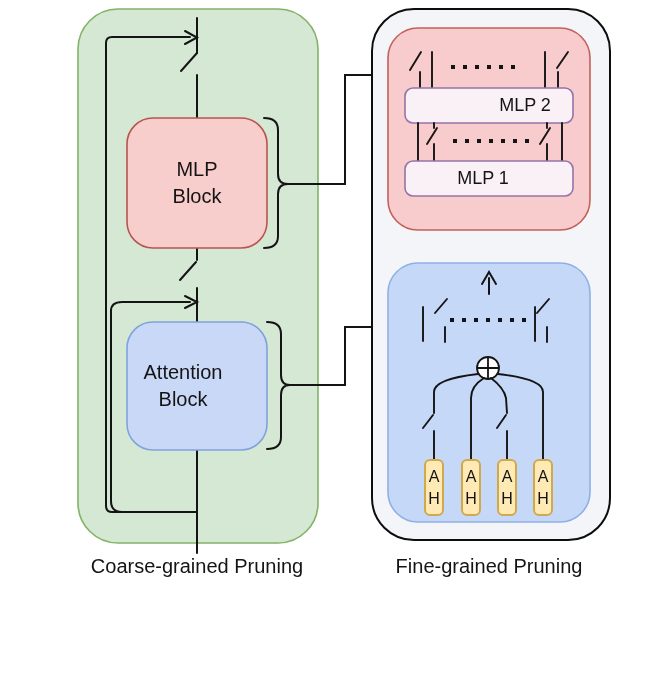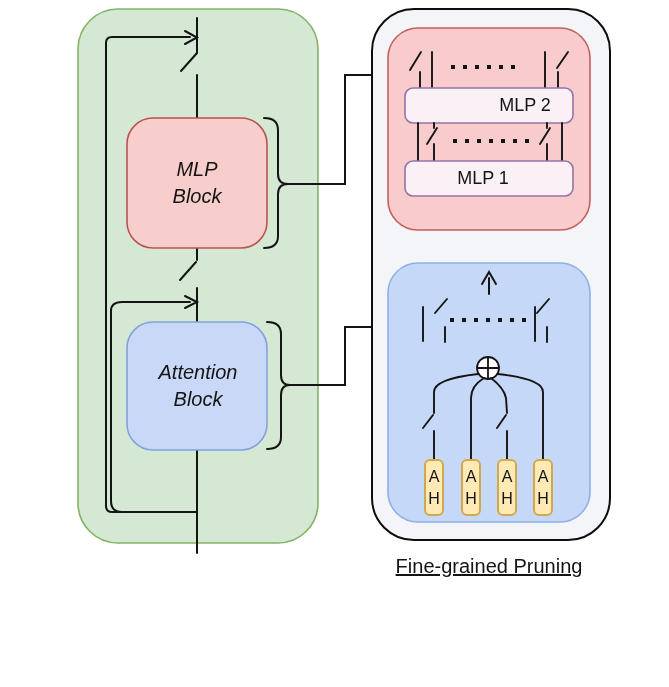--- a/index.html
+++ b/index.html
@@ -1,21 +1,21 @@
 <!DOCTYPE html>
 <html><head>
 <meta charset="utf-8">
 <style>
   html,body{margin:0;padding:0;background:#ffffff;}
   .stage{position:relative;width:669px;height:687px;background:#ffffff;overflow:hidden;
          font-family:"Liberation Sans", sans-serif;color:#111;}
   .stage svg{position:absolute;left:0;top:0;}
   .lbl{position:absolute;display:flex;flex-direction:column;align-items:center;justify-content:center;
        text-align:center;color:#141414;}
-  .block-lbl{font-size:20px;line-height:1.35;font-style:italic;}
+  .block-lbl{font-size:20px;line-height:1.35;}
   .layer-lbl{font-size:18px;line-height:1.1;}
   .head-lbl{font-size:16px;line-height:1.35;}
   .caption{font-size:20px;line-height:1.2;justify-content:flex-start;}
 </style>
 </head>
 <body>
 
 <div class="stage">
 
 <svg width="669" height="687" viewBox="0 0 669 687">
@@ -157,21 +157,21 @@
       </g>
     </g>
   </g>
 </svg>
 
 <div class="lbl block-lbl" style="left:127px;top:118px;width:140px;height:130px;">
   <span>MLP</span>
   <span>Block</span>
 </div>
 
-<div class="lbl block-lbl" style="left:128px;top:322px;width:140px;height:128px;">
+<div class="lbl block-lbl" style="left:113px;top:322px;width:140px;height:128px;">
   <span>Attention</span>
   <span>Block</span>
 </div>
 
 <div class="lbl layer-lbl" style="left:405px;top:88px;width:168px;height:35px;margin-left:36px;">MLP 2</div>
 
 <div class="lbl layer-lbl" style="left:405px;top:161px;width:156px;height:35px;">MLP 1</div>
 
 <div class="lbl head-lbl" style="left:425px;top:460px;width:18px;height:55px;">
   <span>A</span>
@@ -183,16 +183,17 @@
 </div>
 <div class="lbl head-lbl" style="left:498px;top:460px;width:18px;height:55px;">
   <span>A</span>
   <span>H</span>
 </div>
 <div class="lbl head-lbl" style="left:534px;top:460px;width:18px;height:55px;">
   <span>A</span>
   <span>H</span>
 </div>
 
+<div class="lbl caption" style="left:56px;top:554px;width:282px;height:26px;">Coarse-grained Pruning</div>
 
-<div class="lbl caption" style="left:348px;top:554px;width:282px;height:26px;text-decoration:underline;">Fine-grained Pruning</div>
+<div class="lbl caption" style="left:348px;top:554px;width:282px;height:26px;">Fine-grained Pruning</div>
 
 </div>
 
 </body></html>

